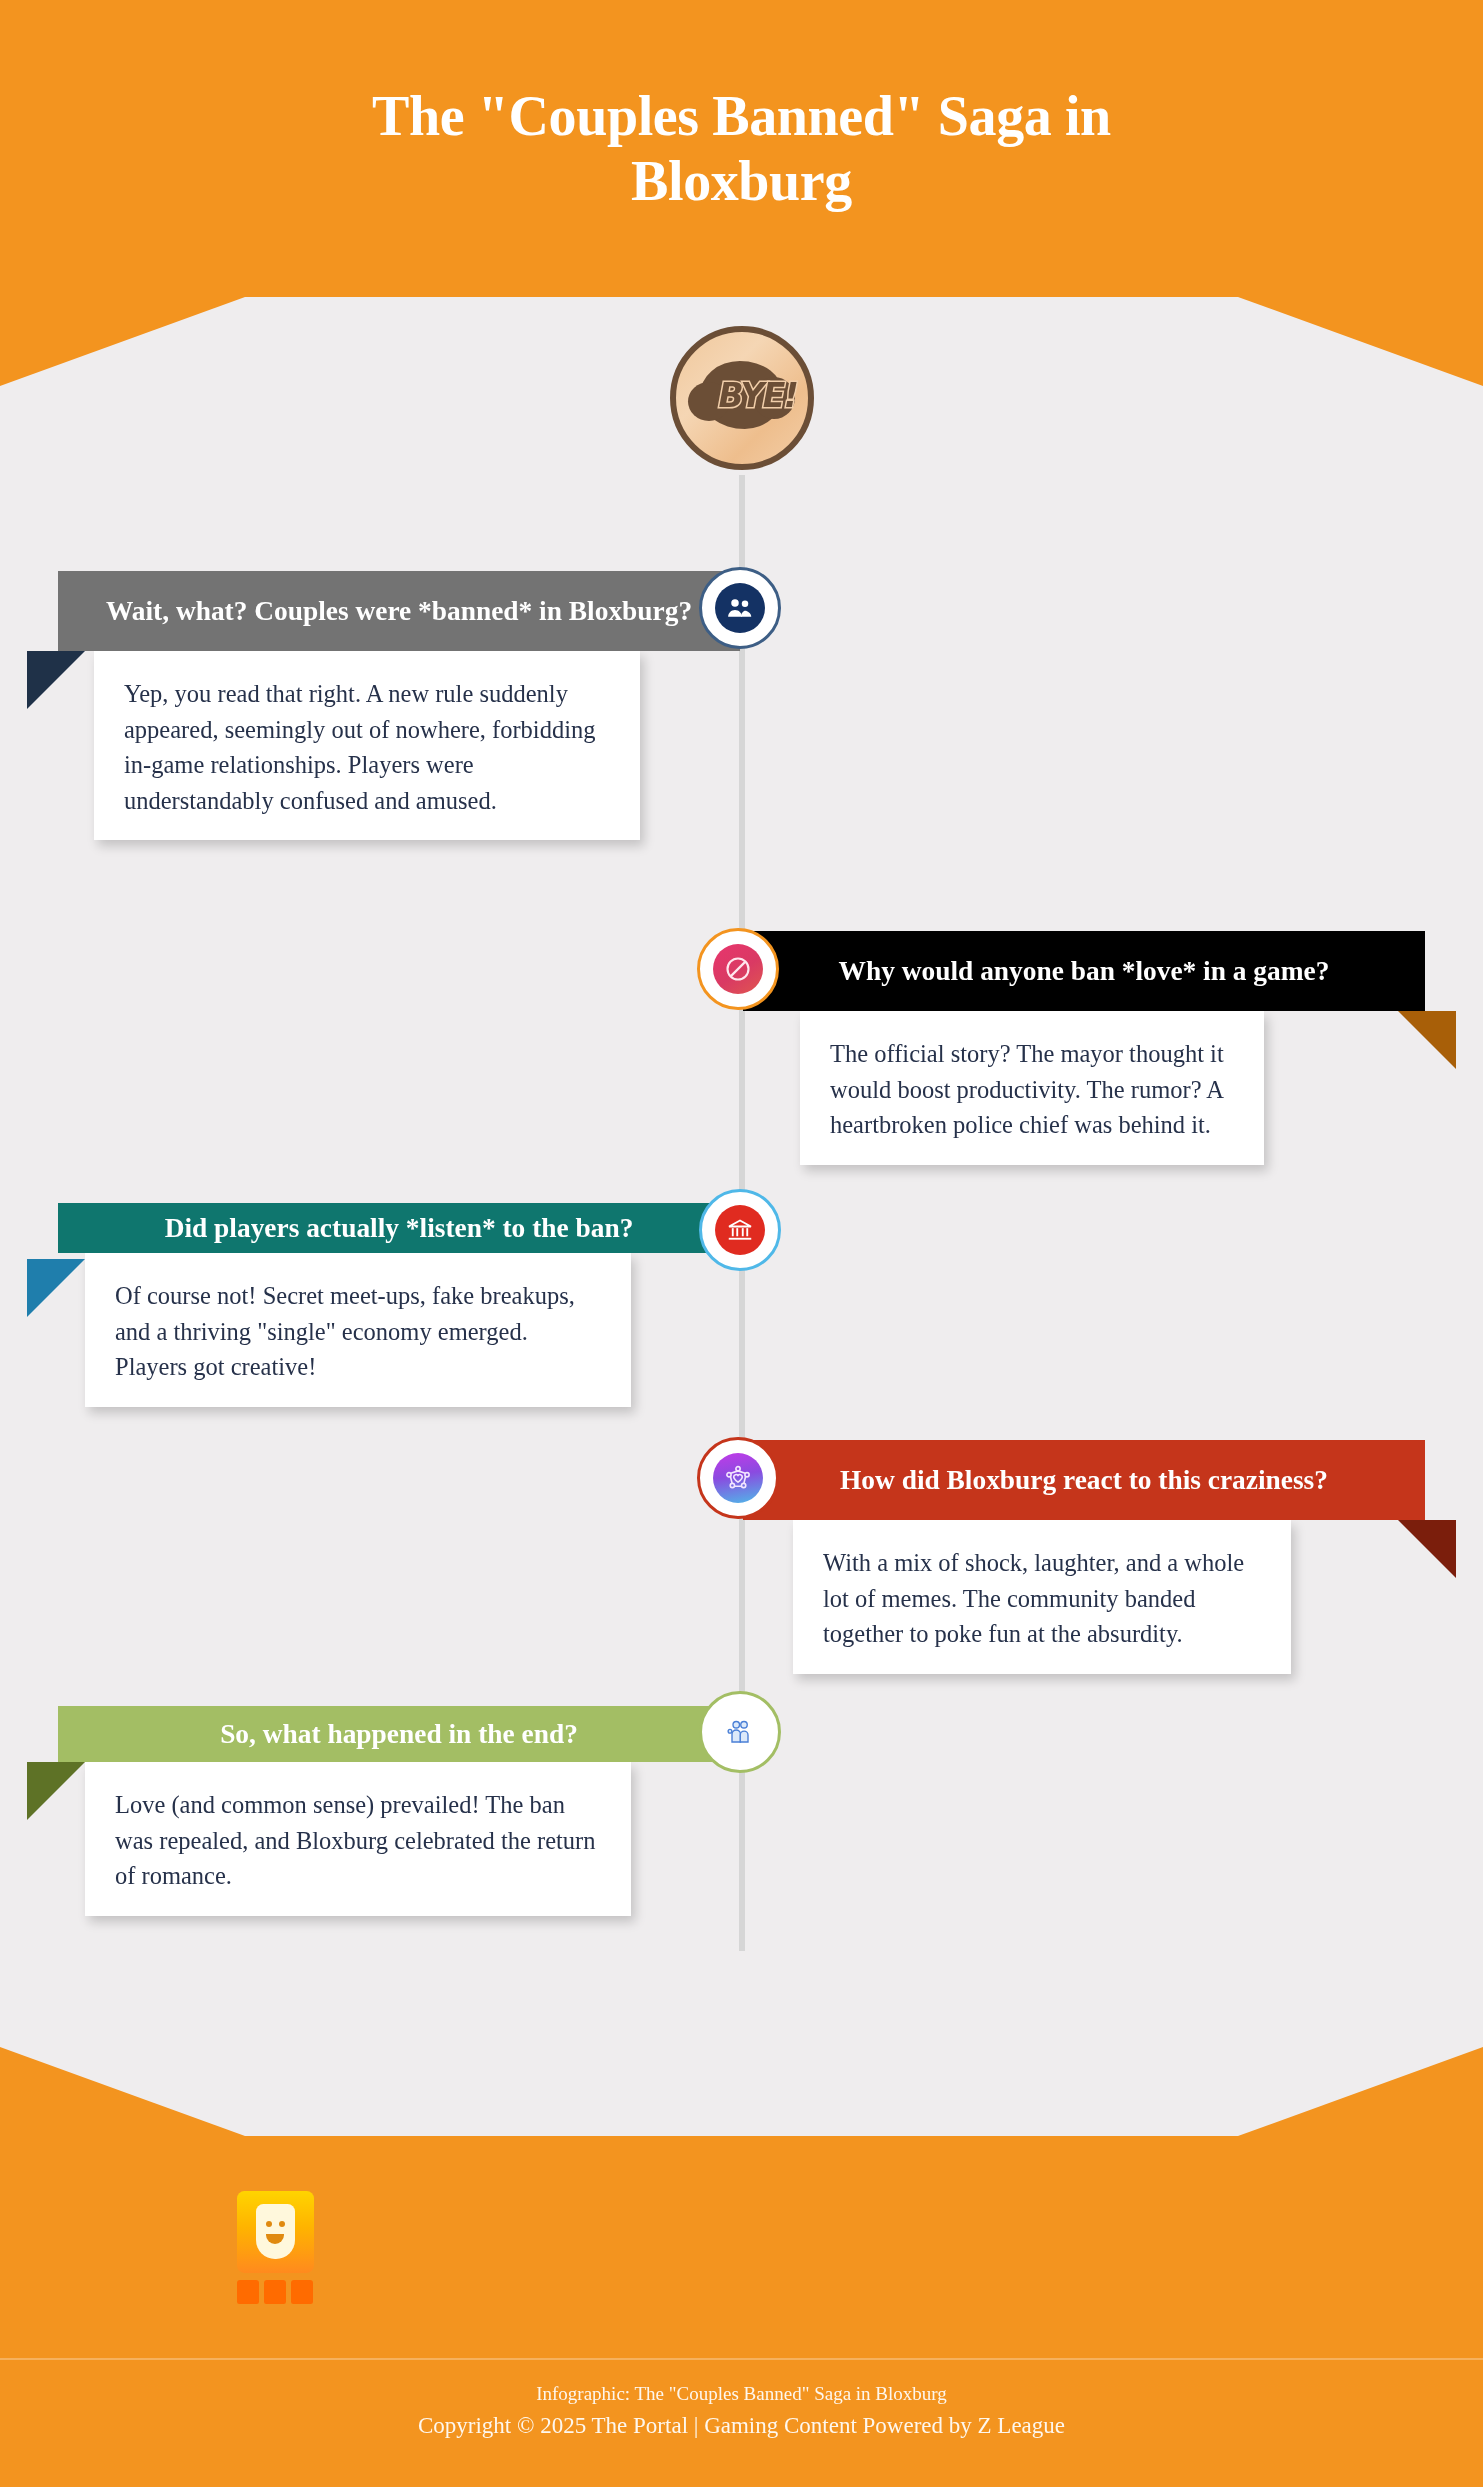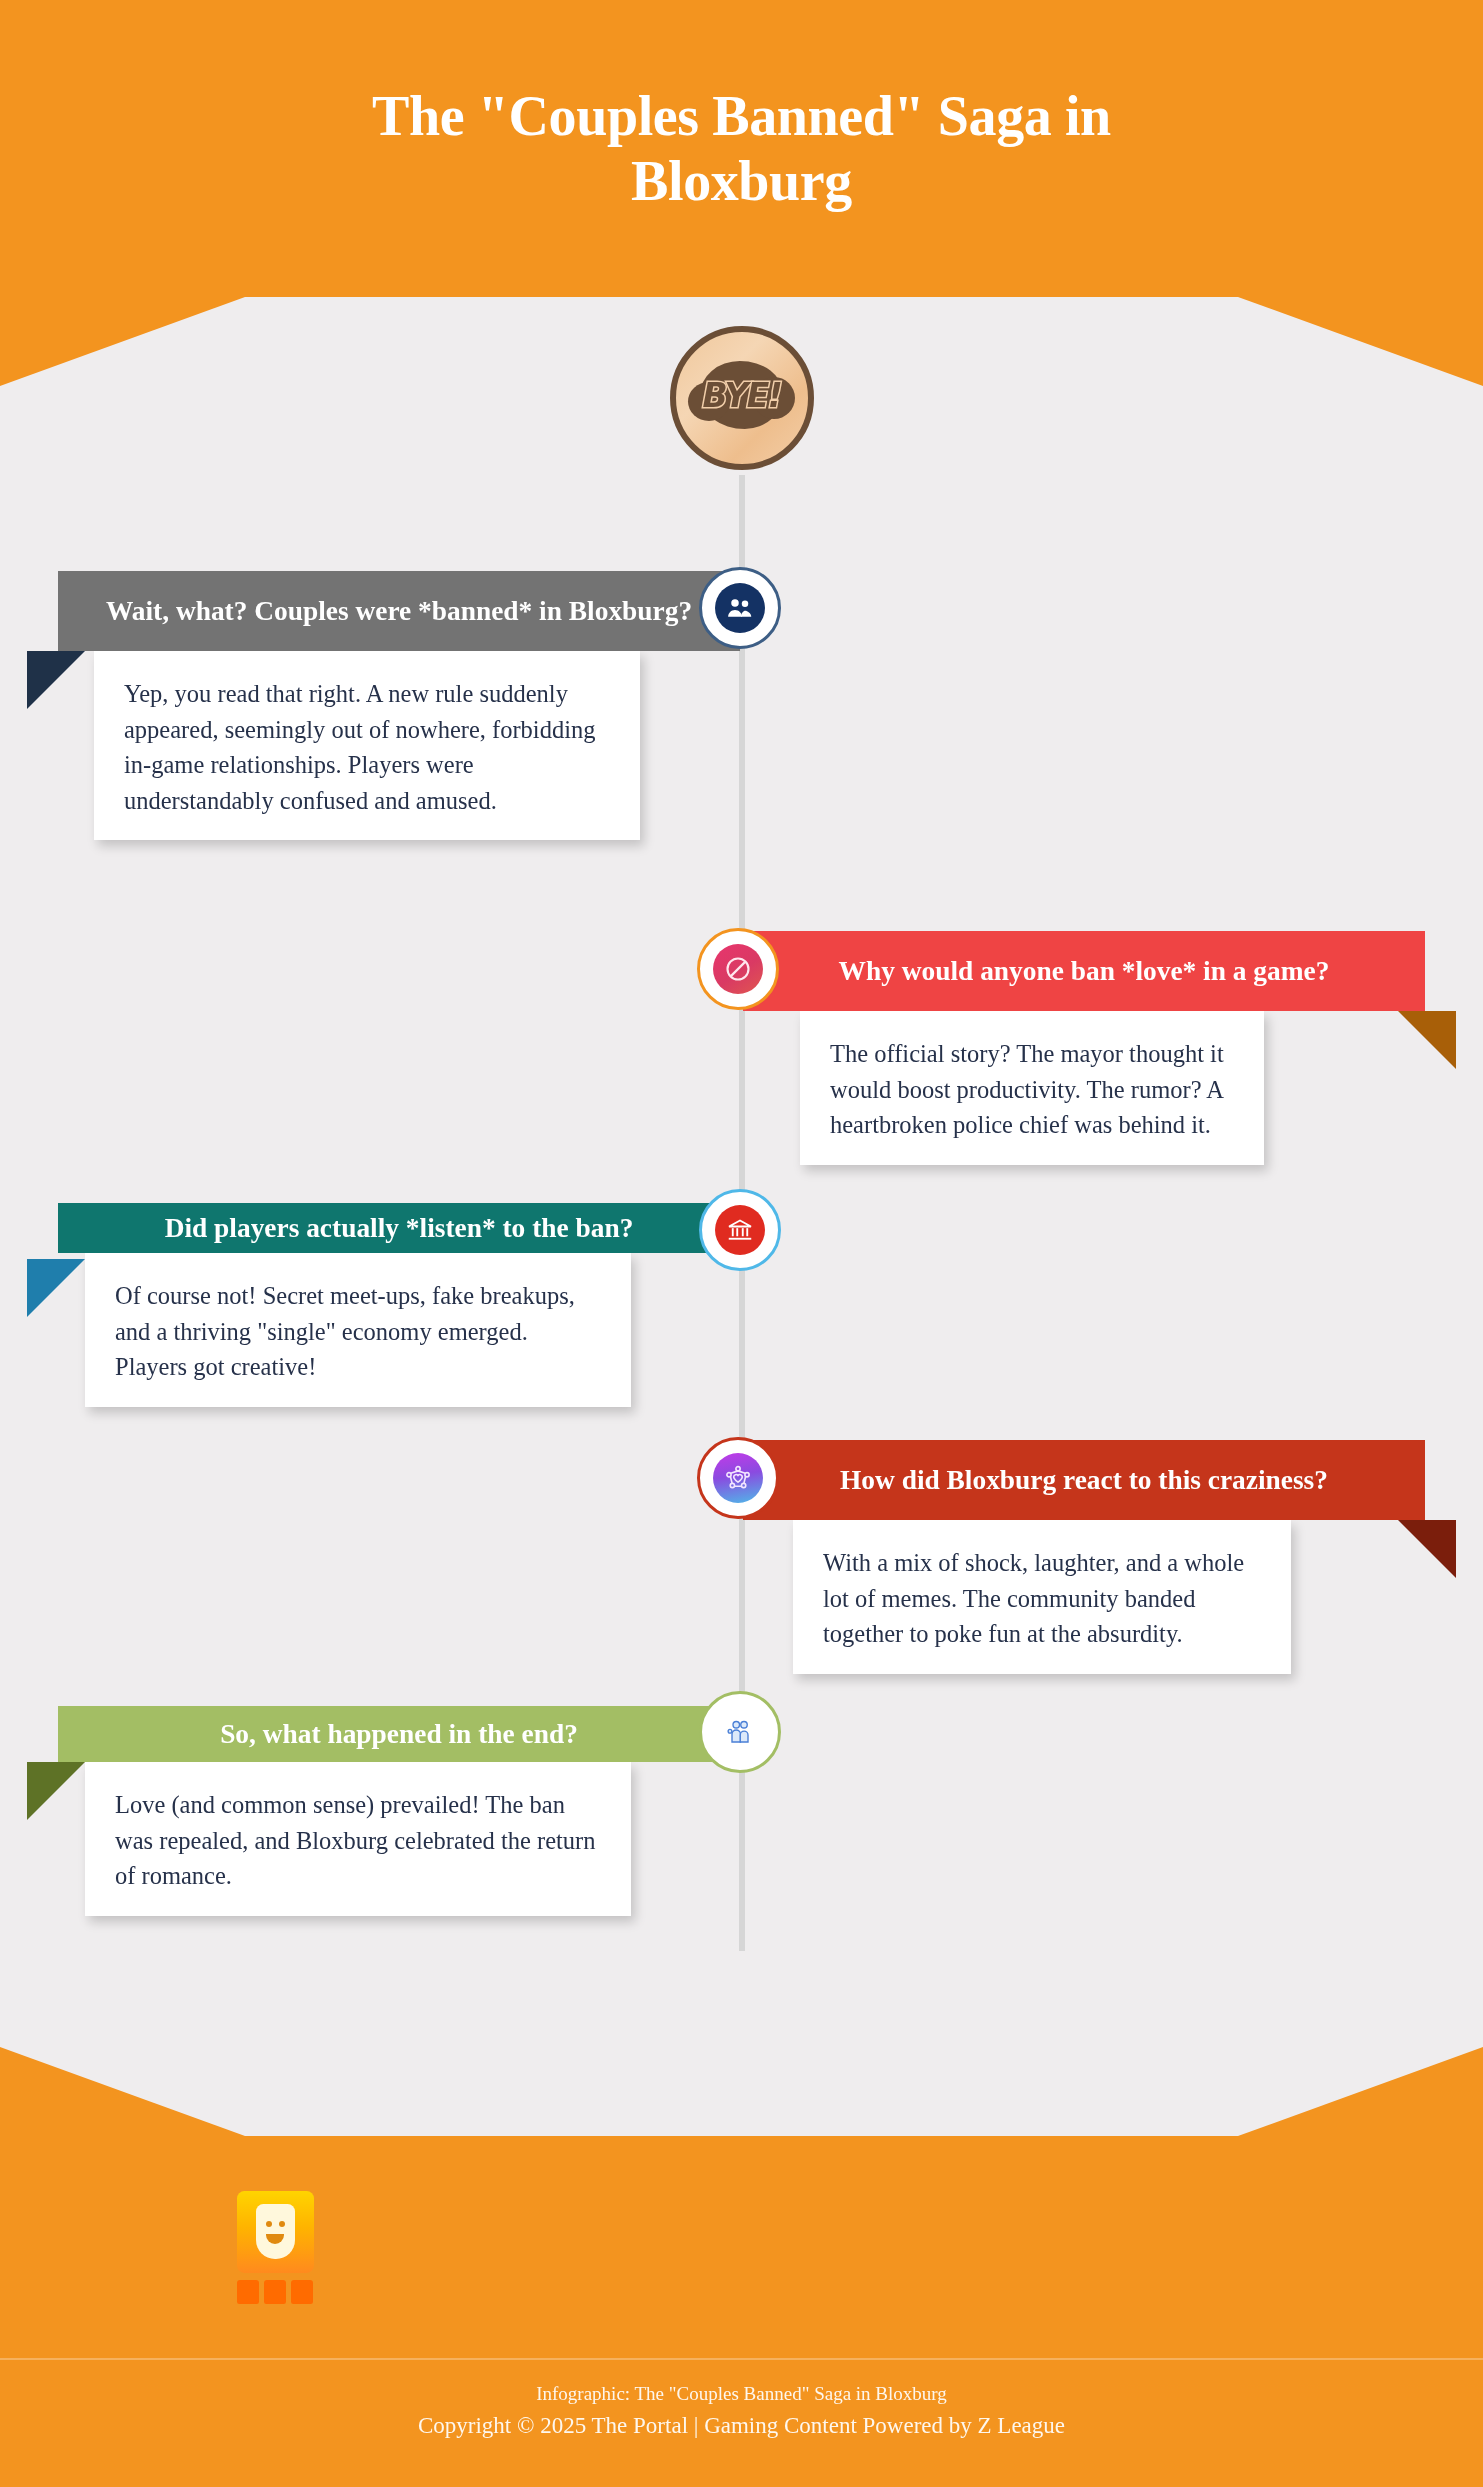--- a/index.html
+++ b/index.html
@@ -109,21 +109,21 @@
     left: -12px; top: 21px; width: 42px; height: 39px;
     background: #6B4E36; border-radius: 50%;
   }
   .badge-cloud::after {
     content: ""; position: absolute;
     right: -12px; top: 16.3px; width: 42px; height: 42px;
     background: #6B4E36; border-radius: 50%;
   }
   .badge-text {
     position: absolute;
-    left: 0; top: 22px; width: 111px;
+    left: 16px; top: 22px; width: 111px;
     text-align: center;
     color: #6B4E36;
     font-size: 33px;
     font-weight: bold;
     font-style: italic;
     font-family: "DejaVu Sans", sans-serif;
     -webkit-text-stroke: 3px #F2CFAA;
     paint-order: stroke fill;
     letter-spacing: -1.5px;
   }
@@ -316,21 +316,21 @@
       <svg viewBox="0 0 24 24" fill="#FFFFFF">
           <circle cx="8" cy="8" r="3"></circle>
           <circle cx="16" cy="8.5" r="2.6"></circle>
           <path d="M2.5 19c0-3.3 2.5-5.5 5.5-5.5s5.5 2.2 5.5 5.5z"></path>
           <path d="M12.8 19c0-2.9 1.9-4.8 3.4-4.8S21 16.1 21 19z"></path>
         </svg>
     </div>
   </div>
 
   <div class="card" style="left:743px; top:931px; width:682px;">
-    <div class="ribbon" style="background:#ef4444; width:682px;">
+    <div class="ribbon" style="background:#000000; width:682px;">
       <div class="ribbon-text two-line">Why would anyone ban *love* in a game?</div>
     </div>
     <div class="fold" style="right:-31px; top:80px; border-width:0 58px 58px 0; border-color:transparent #A85F08 transparent transparent;"></div>
     <div class="body-box" style="margin-left:57px; width:464px;">
       <div class="body-text">The official story? The mayor thought it would boost productivity. The rumor? A heartbroken police chief was behind it.</div>
     </div>
   </div>
   <div class="medallion" style="left:697px; top:928px; border:3.7px solid #F3941F;">
     <div class="medallion-core" style="background:linear-gradient(145deg,#E8356E 0%,#D93A63 55%,#E0574F 100%);">
       <svg viewBox="0 0 24 24" fill="none" stroke="#FFE6EE" stroke-width="1.7">

